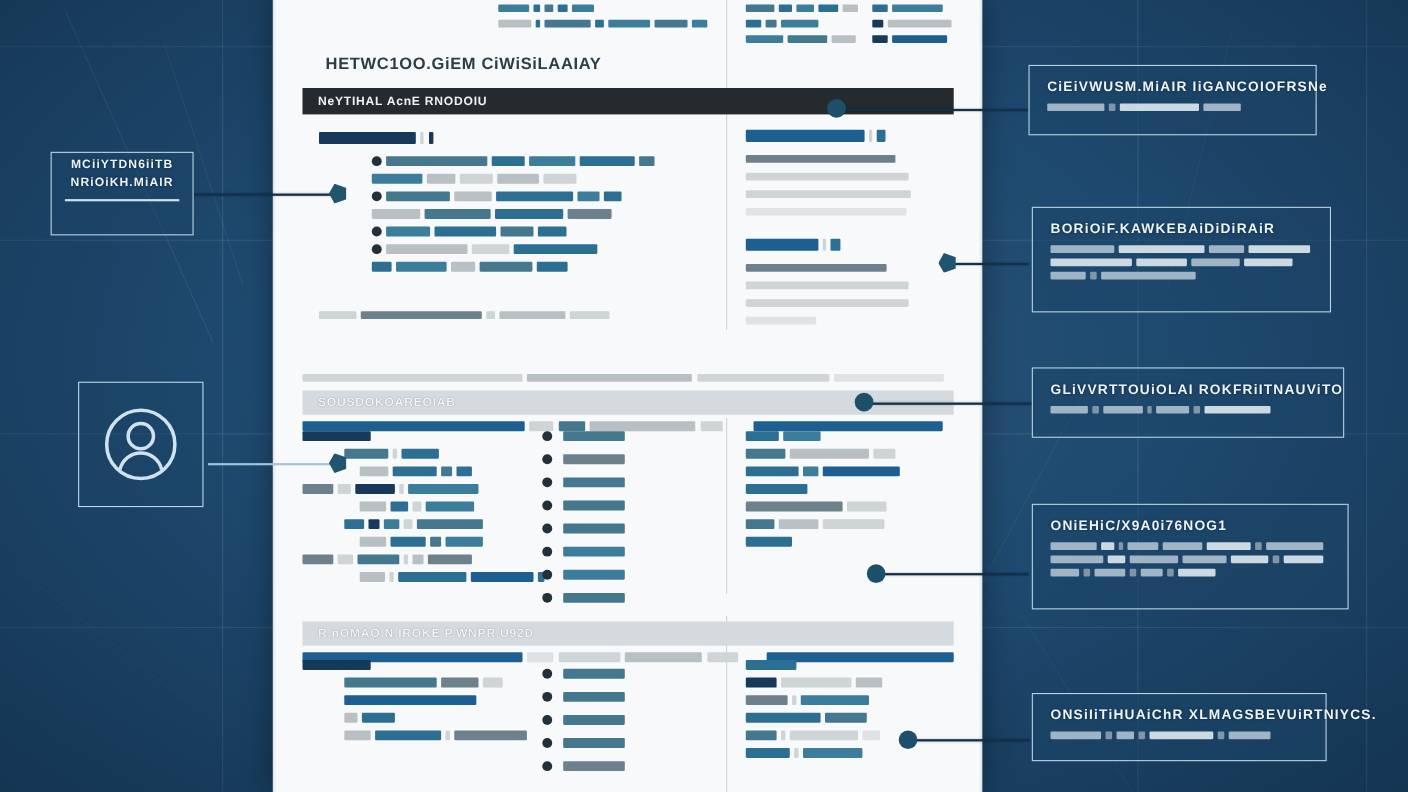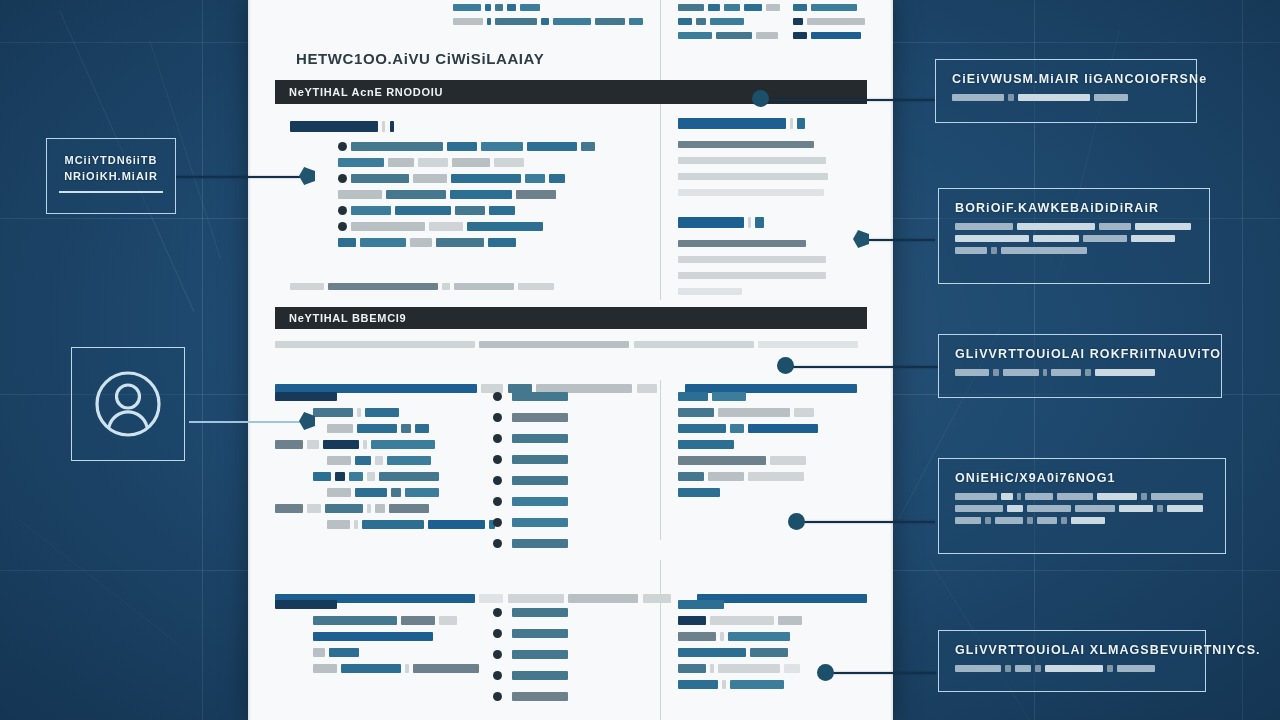--- a/index.html
+++ b/index.html
@@ -275,21 +275,21 @@
         <div class="row">
           <span class="bar c-deep thin" style="width: 10px;"></span>
           <span class="bar c-gray thin" style="width: 58px;"></span>
         </div>
         <div class="row">
           <span class="bar c-deep thin" style="width: 14px;"></span>
           <span class="bar c-blue thin" style="width: 50px;"></span>
         </div>
       </div>
 
-    <div class="page-title" style="left:48px;top:50px;">HETWC1OO.AiVU CiWiSiLAAIAY</div>
+    <div class="page-title" style="left:48px;top:50px;">HETWC1OO.GiEM CiWiSiLAAIAY</div>
 
     <div class="banner-dark" style="left:27px;top:80px;width:592px;height:24px;">
       <span class="banner-text">NeYTIHAL AcnE RNODOIU</span>
     </div>
 
     <div class="block" style="left:42px;top:117px;">
       <span class="bar tall c-deep" style="width:88px;"></span>
       <span class="bar tall c-lgray" style="width:3px;"></span>
       <span class="bar tall c-deep" style="width:4px;"></span>
     </div>
@@ -388,30 +388,30 @@
         </div>
         <div class="row" style="margin-bottom: 9px;">
           <span class="bar c-lgray thin" style="width: 148px;"></span>
         </div>
         <div class="row" style="margin-bottom: 9px;">
           <span class="bar c-xlgray thin" style="width: 64px;"></span>
         </div>
         <div style="height: 12px;"></div>
       </div>
 
-    <div class="banner-dark" style="left:27px;top:307px;width:592px;height:22px;">
-      <span class="banner-text">NeYTIHAL BBEMCI9</span>
-    </div>
     <div class="block" style="left:27px;top:335px;">
       <span class="bar thin c-lgray" style="width:200px;"></span>
       <span class="bar thin c-gray" style="width:150px;"></span>
       <span class="bar thin c-lgray" style="width:120px;"></span>
       <span class="bar thin c-xlgray" style="width:100px;"></span>
     </div>
 
+    <div class="banner-light" style="left:27px;top:355px;width:592px;height:22px;">
+      <span class="banner-text">SOUSDOKOAREOIAB</span>
+    </div>
     <div class="block" style="left:27px;top:379px;">
       <span class="bar c-blue" style="width:202px;"></span>
       <span class="bar c-lgray" style="width:22px;"></span>
       <span class="bar c-teal" style="width:24px;"></span>
       <span class="bar c-gray" style="width:96px;"></span>
       <span class="bar c-lgray" style="width:20px;"></span>
       <span class="bar c-blue" style="width:172px;margin-left:24px;"></span>
     </div>
 
     <div class="block" style="left:27px;top:392px;width:220px;">
@@ -530,20 +530,23 @@
         <div class="row">
           <span class="bar c-teal" style="width: 26px;"></span>
           <span class="bar c-gray" style="width: 36px;"></span>
           <span class="bar c-lgray" style="width: 56px;"></span>
         </div>
         <div class="row">
           <span class="bar c-mid" style="width: 42px;"></span>
         </div>
       </div>
 
+    <div class="banner-light" style="left:27px;top:565px;width:592px;height:22px;">
+      <span class="banner-text">R.nOMAO.N.IROKE P.WNPR.U92D</span>
+    </div>
     <div class="block" style="left:27px;top:589px;">
       <span class="bar c-blue" style="width:200px;"></span>
       <span class="bar c-xlgray" style="width:24px;"></span>
       <span class="bar c-lgray" style="width:56px;"></span>
       <span class="bar c-gray" style="width:70px;"></span>
       <span class="bar c-lgray" style="width:28px;"></span>
       <span class="bar c-blue" style="width:170px;margin-left:22px;"></span>
     </div>
 
     <div class="block" style="left:27px;top:600px;width:220px;">
@@ -637,21 +640,21 @@
 
   <div class="connector" style="left:790px;top:366px;width:148px;"></div>
   <div class="marker dot" style="left:777px;top:357px;"></div>
 
   <div class="connector" style="left:800px;top:521px;width:135px;"></div>
   <div class="marker dot" style="left:788px;top:513px;"></div>
 
   <div class="connector" style="left:828px;top:672px;width:108px;"></div>
   <div class="marker dot" style="left:817px;top:664px;"></div>
 
-  <div class="callout small" style="left:46px;top:138px;width:130px;height:76px;padding:14px 12px;">
+  <div class="callout small" style="left:46px;top:138px;width:130px;height:76px;padding:4px 12px;">
     <div class="callout-title">MCiiYTDN6iiTB NRiOiKH.MiAIR</div>
     <div class="rule"></div>
   </div>
 
   <div class="avatar-frame" style="left:71px;top:347px;width:114px;height:114px;">
     <svg width="72" height="72" viewBox="0 0 72 72">
       <circle cx="36" cy="36" r="31" fill="none" stroke="#cfe2ee" stroke-width="3.2"></circle>
       <circle cx="36" cy="28.5" r="11.5" fill="none" stroke="#cfe2ee" stroke-width="3.2"></circle>
       <path d="M17 59 a19.5 19.5 0 0 1 38 0" fill="none" stroke="#cfe2ee" stroke-width="3.2"></path>
     </svg>
@@ -735,21 +738,21 @@
           <span class="bar cb-m" style="width: 28px;"></span>
           <span class="bar cb-d" style="width: 6px;"></span>
           <span class="bar cb-m" style="width: 20px;"></span>
           <span class="bar cb-d" style="width: 6px;"></span>
           <span class="bar cb-l" style="width: 34px;"></span>
         </div>
       </div>
   </div>
 
   <div class="callout" id="callout-5" style="left:938px;top:630px;width:268px;height:62px;">
-    <div class="callout-title">GLiVVRTTOUiOLAI XLMAGSBEVUiRTNIYCS.</div>
+    <div class="callout-title">ONSiIiTiHUAiChR XLMAGSBEVUiRTNIYCS.</div>
     <div class="callout-rows">
         <div class="row">
           <span class="bar cb-m" style="width: 46px;"></span>
           <span class="bar cb-d" style="width: 6px;"></span>
           <span class="bar cb-m" style="width: 16px;"></span>
           <span class="bar cb-d" style="width: 6px;"></span>
           <span class="bar cb-l" style="width: 58px;"></span>
           <span class="bar cb-d" style="width: 6px;"></span>
           <span class="bar cb-m" style="width: 38px;"></span>
         </div>

